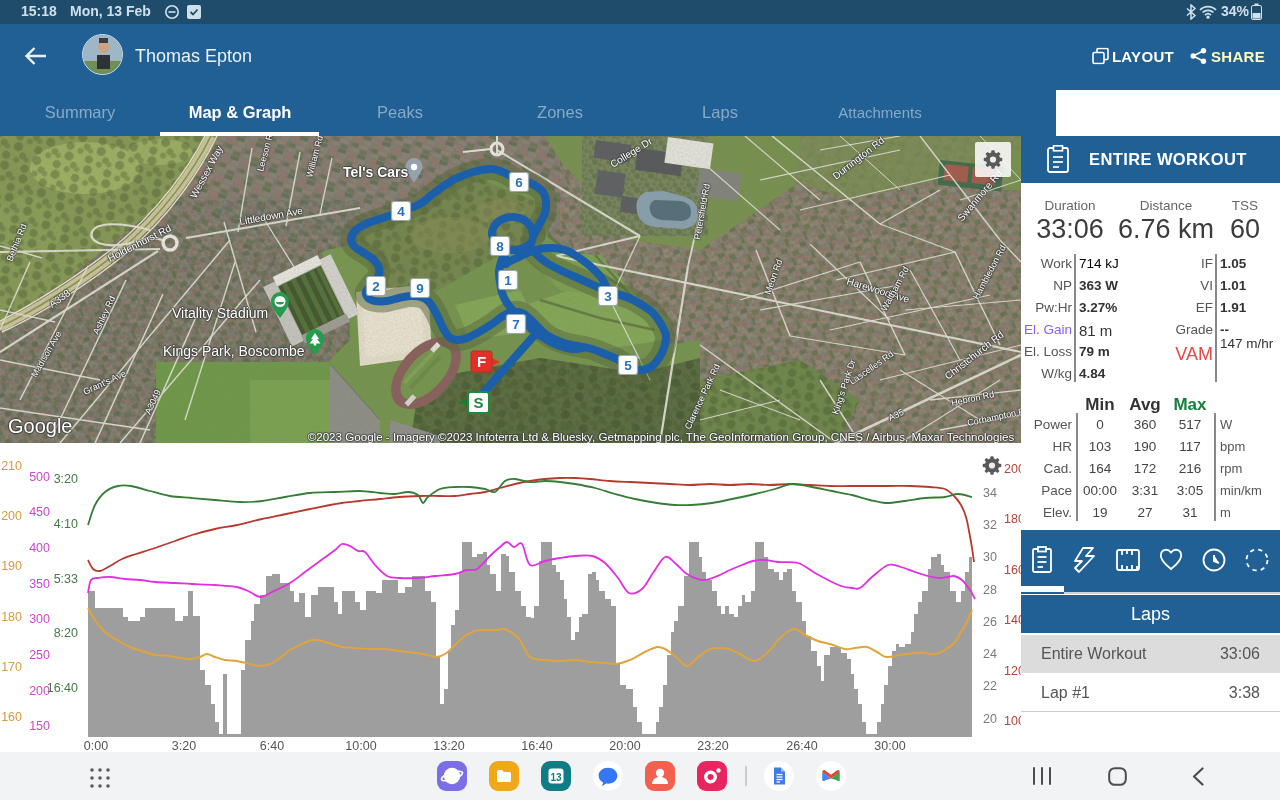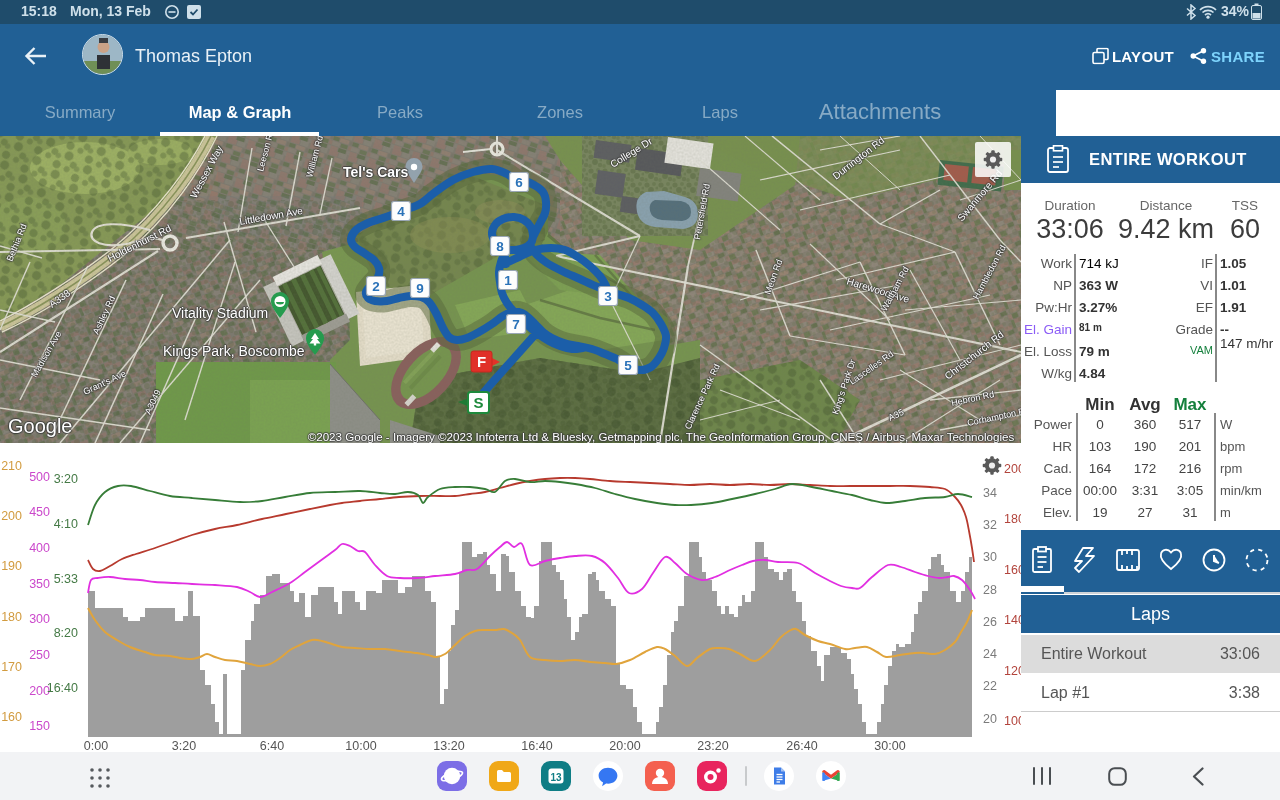--- a/index.html
+++ b/index.html
@@ -42,35 +42,35 @@
         <circle cx="20.5" cy="12" r="6" fill="#caa287"></circle>
         <rect x="16" y="3" width="9" height="5" fill="#3a3d42"></rect>
       </svg>
 </div>
 <span style="position:absolute;left:135px;top:32px;transform:translateY(-50%);color:#e9f1f7;font-size:18px">Thomas Epton</span>
 <div style="position:absolute;right:106px;top:32px;transform:translateY(-50%);color:#fff;font-size:15px;font-weight:bold;letter-spacing:0.3px">
 <svg style="vertical-align:-3px;margin-right:3px" width="17" height="17" viewBox="0 0 17 17">
         <rect x="1" y="5" width="11" height="11" rx="1.5" fill="none" stroke="#fff" stroke-width="1.6"></rect>
         <path d="M5,5 L5,2 a1,1 0 0,1 1,-1 L15,1 a1,1 0 0,1 1,1 L16,11 a1,1 0 0,1 -1,1 L12,12" fill="none" stroke="#fff" stroke-width="1.6"></path>
       </svg>LAYOUT</div>
-<div style="position:absolute;right:15px;top:32px;transform:translateY(-50%);color:#7dd3fc;font-size:15px;font-weight:bold;letter-spacing:0.3px">
+<div style="position:absolute;right:15px;top:32px;transform:translateY(-50%);color:#fef9c3;font-size:15px;font-weight:bold;letter-spacing:0.3px">
 <svg style="vertical-align:-3px;margin-right:4px" width="17" height="17" viewBox="0 0 17 17">
         <circle cx="13.5" cy="3.2" r="2.7" fill="#fff"></circle>
         <circle cx="3.2" cy="8.5" r="2.7" fill="#fff"></circle>
         <circle cx="13.5" cy="13.8" r="2.7" fill="#fff"></circle>
         <path d="M3.2,8.5 L13.5,3.2 M3.2,8.5 L13.5,13.8" stroke="#fff" stroke-width="1.7"></path>
       </svg>SHARE</div>
 </div>
 <div style="position:absolute;left:0;top:90px;width:1056px;height:46px;background:#216095">
 <span style="position:absolute;left:80px;top:22px;transform:translate(-50%,-50%);color:#87aac5;font-size:16.5px;font-weight:normal;white-space:nowrap">Summary</span>
 <span style="position:absolute;left:240px;top:22px;transform:translate(-50%,-50%);color:#ffffff;font-size:16.5px;font-weight:bold;white-space:nowrap">Map &amp; Graph</span>
 <span style="position:absolute;left:400px;top:22px;transform:translate(-50%,-50%);color:#87aac5;font-size:16.5px;font-weight:normal;white-space:nowrap">Peaks</span>
 <span style="position:absolute;left:560px;top:22px;transform:translate(-50%,-50%);color:#87aac5;font-size:16.5px;font-weight:normal;white-space:nowrap">Zones</span>
 <span style="position:absolute;left:720px;top:22px;transform:translate(-50%,-50%);color:#87aac5;font-size:16.5px;font-weight:normal;white-space:nowrap">Laps</span>
-<span style="position:absolute;left:880px;top:22px;transform:translate(-50%,-50%);color:#87aac5;font-size:22px;font-weight:normal;white-space:nowrap">Attachments</span>
+<span style="position:absolute;left:880px;top:22px;transform:translate(-50%,-50%);color:#87aac5;font-size:15px;font-weight:normal;white-space:nowrap">Attachments</span>
 <div style="position:absolute;left:160px;top:42px;width:159px;height:4px;background:#fff"></div>
 </div>
 <svg width="1021" height="307" viewBox="0 136 1021 307" style="position:absolute;left:0;top:136px">
 <defs>
 <filter id="grain" x="0%" y="0%" width="100%" height="100%">
   <feTurbulence type="fractalNoise" baseFrequency="0.5" numOctaves="2" seed="7"></feTurbulence>
   <feColorMatrix type="matrix" values="0 0 0 0 0.16  0 0 0 0 0.18  0 0 0 0 0.12  0 0 0 0.4 0"></feColorMatrix>
 </filter>
 <pattern id="resA" width="20" height="20" patternUnits="userSpaceOnUse" patternTransform="rotate(18)">
   <rect width="20" height="20" fill="#837a6e"></rect>
@@ -444,59 +444,59 @@
         <rect x="7.5" y="0.8" width="9" height="5" fill="#216095" stroke="#fff" stroke-width="1.6"></rect>
         <line x1="7" y1="12" x2="17" y2="12" stroke="#fff" stroke-width="1.7"></line>
         <line x1="7" y1="17" x2="17" y2="17" stroke="#fff" stroke-width="1.7"></line>
         <line x1="7" y1="22" x2="13" y2="22" stroke="#fff" stroke-width="1.7"></line>
       </svg>
 <span style="position:absolute;left:68px;top:23px;transform:translateY(-50%);color:#fff;font-size:16.5px;font-weight:bold;letter-spacing:0.4px">ENTIRE WORKOUT</span>
 </div>
 <span style="position:absolute;left:49px;top:62px;transform:translateX(-50%);color:#666;font-size:13.5px">Duration</span>
 <span style="position:absolute;left:49px;top:78px;transform:translateX(-50%);color:#3c3c3c;font-size:27px">33:06</span>
 <span style="position:absolute;left:145px;top:62px;transform:translateX(-50%);color:#666;font-size:13.5px">Distance</span>
-<span style="position:absolute;left:145px;top:78px;transform:translateX(-50%);color:#3c3c3c;font-size:27px">9.42 km</span>
+<span style="position:absolute;left:145px;top:78px;transform:translateX(-50%);color:#3c3c3c;font-size:27px">6.76 km</span>
 <span style="position:absolute;left:224px;top:62px;transform:translateX(-50%);color:#666;font-size:13.5px">TSS</span>
 <span style="position:absolute;left:224px;top:78px;transform:translateX(-50%);color:#3c3c3c;font-size:27px">60</span>
 <span style="position:absolute;right:208px;top:120px;color:#555;font-size:13.5px">Work</span>
 <span style="position:absolute;left:58px;top:120px;color:#000000;font-size:13.5px;font-weight:normal">714 kJ</span>
 <span style="position:absolute;right:208px;top:142px;color:#555;font-size:13.5px">NP</span>
 <span style="position:absolute;left:58px;top:142px;color:#333;font-size:13.5px;font-weight:bold">363 W</span>
 <span style="position:absolute;right:208px;top:164px;color:#555;font-size:13.5px">Pw:Hr</span>
 <span style="position:absolute;left:58px;top:164px;color:#333;font-size:13.5px;font-weight:bold">3.27%</span>
 <span style="position:absolute;right:208px;top:186px;color:#8b5cf6;font-size:13.5px">El. Gain</span>
-<span style="position:absolute;left:58px;top:186px;color:#333;font-size:10px;font-weight:bold">81 m</span>
+<span style="position:absolute;left:58px;top:186px;color:#333;font-size:15px;font-weight:normal">81 m</span>
 <span style="position:absolute;right:208px;top:208px;color:#555;font-size:13.5px">El. Loss</span>
 <span style="position:absolute;left:58px;top:208px;color:#333;font-size:13.5px;font-weight:bold">79 m</span>
 <span style="position:absolute;right:208px;top:230px;color:#555;font-size:13.5px">W/kg</span>
 <span style="position:absolute;left:58px;top:230px;color:#333;font-size:13.5px;font-weight:bold">4.84</span>
 <span style="position:absolute;right:67px;top:120px;color:#555;font-size:13.5px">IF</span>
 <span style="position:absolute;left:199px;top:120px;color:#333;font-size:13.5px;font-weight:bold">1.05</span>
 <span style="position:absolute;right:67px;top:142px;color:#555;font-size:13.5px">VI</span>
 <span style="position:absolute;left:199px;top:142px;color:#333;font-size:13.5px;font-weight:bold">1.01</span>
 <span style="position:absolute;right:67px;top:164px;color:#555;font-size:13.5px">EF</span>
 <span style="position:absolute;left:199px;top:164px;color:#333;font-size:13.5px;font-weight:bold">1.91</span>
 <span style="position:absolute;right:67px;top:186px;color:#555;font-size:13.5px">Grade</span>
 <span style="position:absolute;left:199px;top:186px;color:#333;font-size:13.5px;font-weight:bold">--</span>
-<span style="position:absolute;right:67px;top:208px;color:#15803d;font-size:11px">VAM</span>
+<span style="position:absolute;right:67px;top:208px;color:#ef4444;font-size:18px">VAM</span>
 <span style="position:absolute;left:199px;top:200px;color:#333;font-size:13.5px;font-weight:normal">147 m/hr</span>
 <div style="position:absolute;left:53px;top:118px;width:1.5px;height:128px;background:#888"></div>
 <div style="position:absolute;left:194px;top:118px;width:1.5px;height:128px;background:#888"></div>
 <span style="position:absolute;left:79px;top:259px;transform:translateX(-50%);color:#333;font-size:17px;font-weight:bold">Min</span>
 <span style="position:absolute;left:124px;top:259px;transform:translateX(-50%);color:#333;font-size:17px;font-weight:bold">Avg</span>
 <span style="position:absolute;left:169px;top:259px;transform:translateX(-50%);color:#15803d;font-size:17px;font-weight:bold">Max</span>
 <span style="position:absolute;right:208px;top:281px;color:#555;font-size:13.5px">Power</span>
 <span style="position:absolute;left:79px;top:281px;transform:translateX(-50%);color:#444;font-size:13.5px">0</span>
 <span style="position:absolute;left:124px;top:281px;transform:translateX(-50%);color:#444;font-size:13.5px">360</span>
 <span style="position:absolute;left:169px;top:281px;transform:translateX(-50%);color:#444;font-size:13.5px">517</span>
 <span style="position:absolute;left:199px;top:281px;color:#555;font-size:13px">W</span>
 <span style="position:absolute;right:208px;top:303px;color:#555;font-size:13.5px">HR</span>
 <span style="position:absolute;left:79px;top:303px;transform:translateX(-50%);color:#444;font-size:13.5px">103</span>
 <span style="position:absolute;left:124px;top:303px;transform:translateX(-50%);color:#444;font-size:13.5px">190</span>
-<span style="position:absolute;left:169px;top:303px;transform:translateX(-50%);color:#444;font-size:13.5px">201</span>
+<span style="position:absolute;left:169px;top:303px;transform:translateX(-50%);color:#444;font-size:13.5px">117</span>
 <span style="position:absolute;left:199px;top:303px;color:#555;font-size:13px">bpm</span>
 <span style="position:absolute;right:208px;top:325px;color:#555;font-size:13.5px">Cad.</span>
 <span style="position:absolute;left:79px;top:325px;transform:translateX(-50%);color:#444;font-size:13.5px">164</span>
 <span style="position:absolute;left:124px;top:325px;transform:translateX(-50%);color:#444;font-size:13.5px">172</span>
 <span style="position:absolute;left:169px;top:325px;transform:translateX(-50%);color:#444;font-size:13.5px">216</span>
 <span style="position:absolute;left:199px;top:325px;color:#555;font-size:13px">rpm</span>
 <span style="position:absolute;right:208px;top:347px;color:#555;font-size:13.5px">Pace</span>
 <span style="position:absolute;left:79px;top:347px;transform:translateX(-50%);color:#444;font-size:13.5px">00:00</span>
 <span style="position:absolute;left:124px;top:347px;transform:translateX(-50%);color:#444;font-size:13.5px">3:31</span>
 <span style="position:absolute;left:169px;top:347px;transform:translateX(-50%);color:#444;font-size:13.5px">3:05</span>

